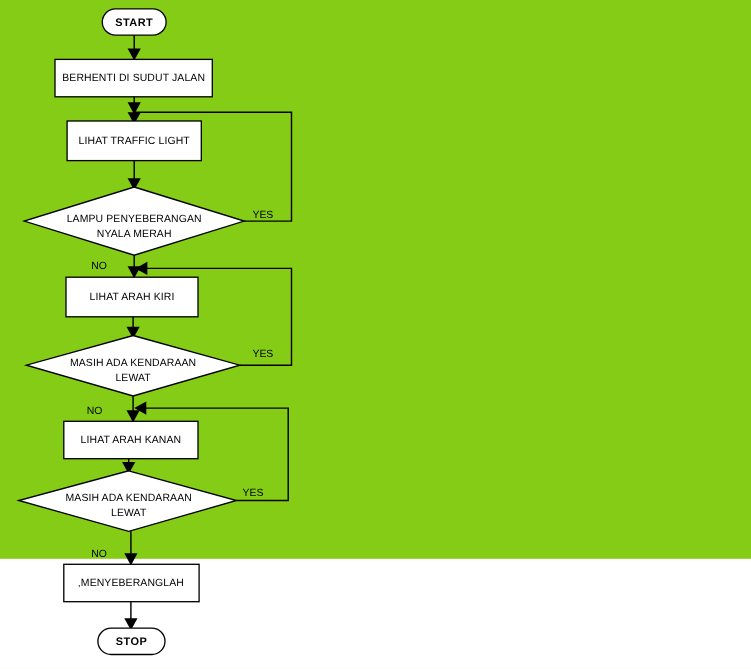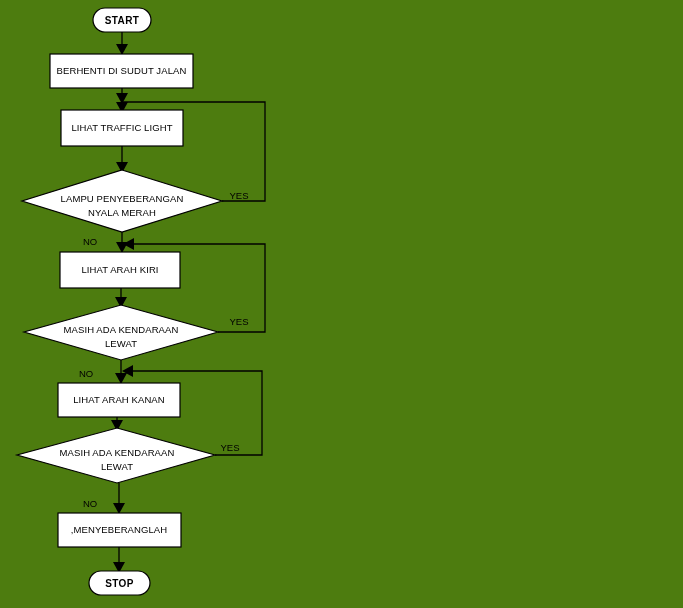--- a/index.html
+++ b/index.html
@@ -9,22 +9,22 @@
   }
   body {
     width: 683px;
     height: 608px;
     font-family: "Liberation Sans", sans-serif;
     overflow: hidden;
   }
   #flowchart-canvas {
     position: relative;
     width: 683px;
-    height: 608px;
-    background: #4d7c0f;
+    height: 508px;
+    background: #84cc16;
   }
   svg.fc {
     position: absolute;
     top: 0;
     left: 0;
     width: 683px;
     height: 608px;
     display: block;
   }
   .shape-box {

